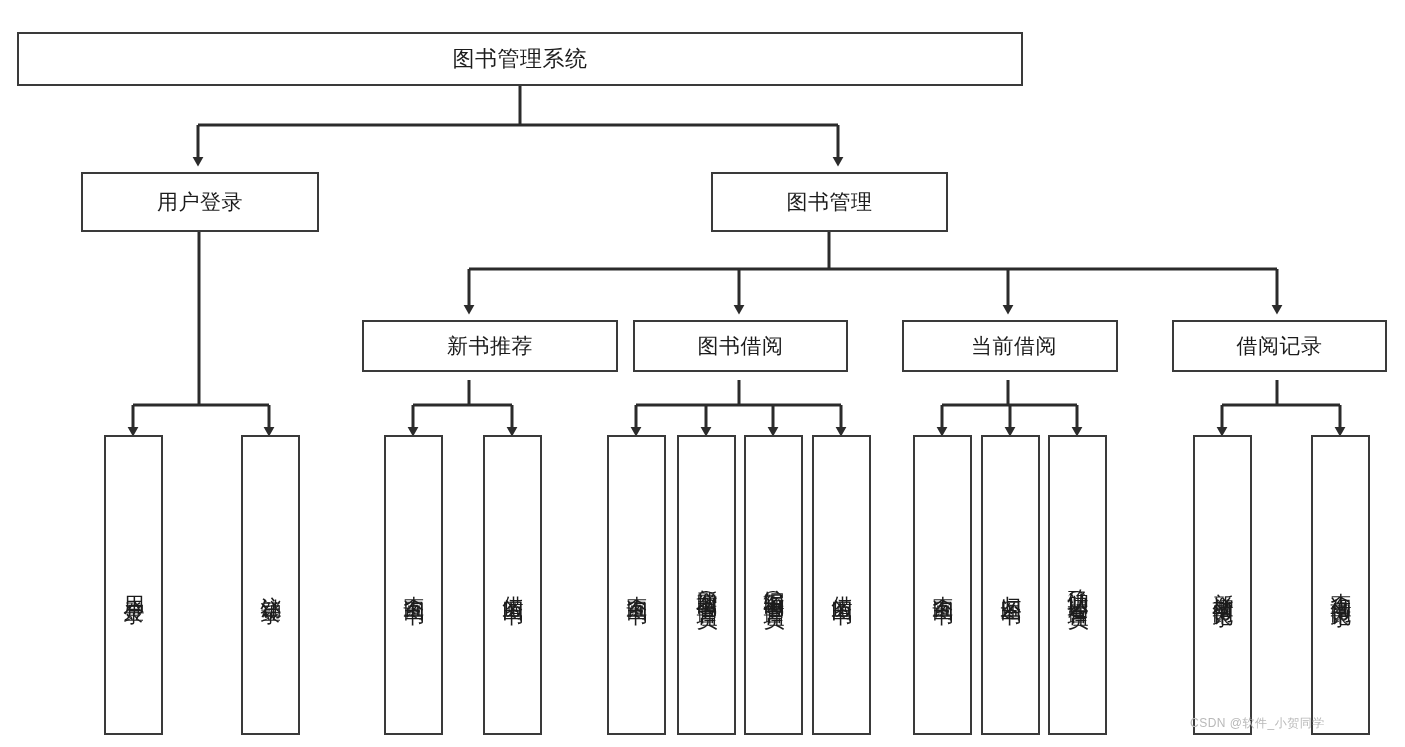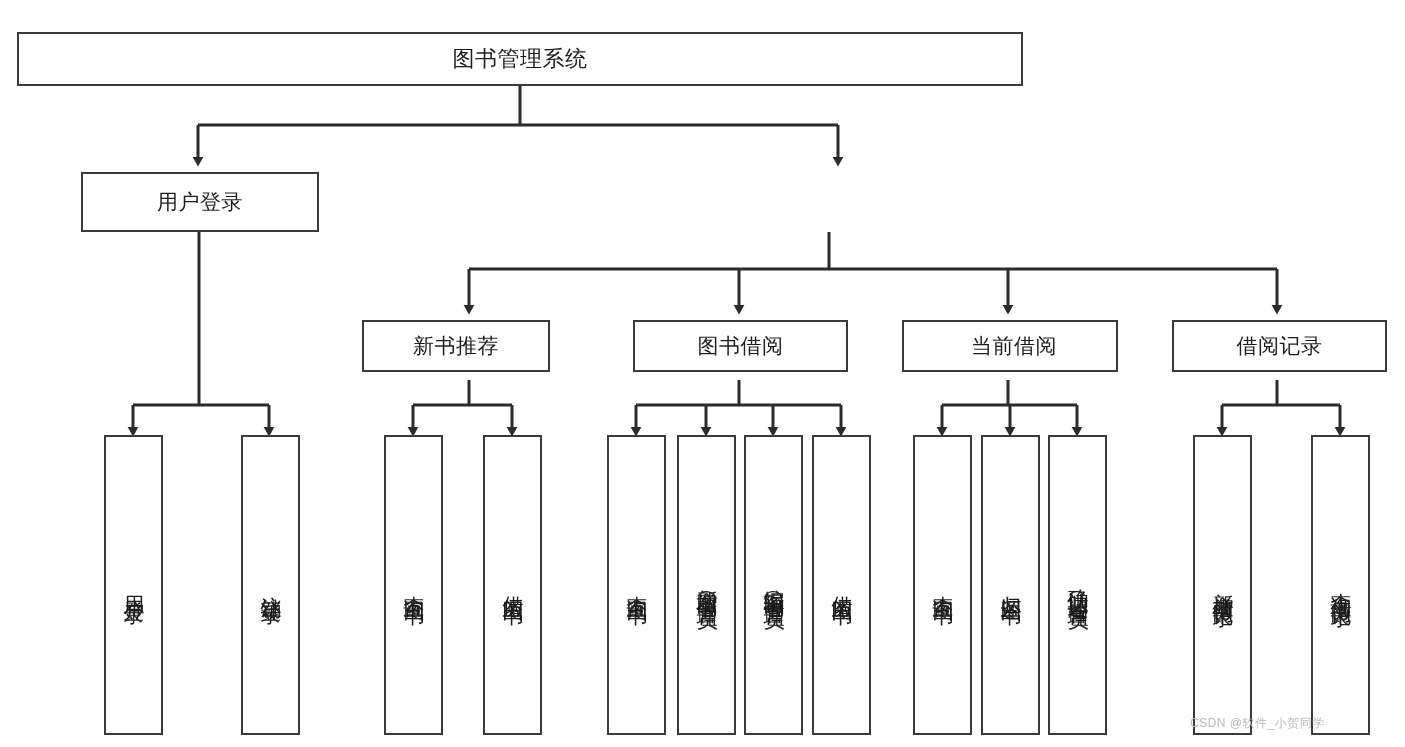--- a/index.html
+++ b/index.html
@@ -123,22 +123,25 @@
     </g>
   </svg>
 
   <div class="node horiz root" style="left:17px; top:13px; width:1006px; height:54px;margin-top:19px;">
     <span>图书管理系统</span>
   </div>
 
   <div class="node horiz" style="left:81px; top:172px; width:238px; height:60px;">
     <span>用户登录</span>
   </div>
+  <div class="node horiz" style="left:711px; top:172px; width:237px; height:60px;">
+    <span>图书管理</span>
+  </div>
 
-  <div class="node horiz" style="left:362px; top:320px; width:188px; height:52px;">
+  <div class="node horiz" style="left:362px; top:320px; width:256px; height:52px;">
     <span>新书推荐</span>
   </div>
   <div class="node horiz" style="left:633px; top:320px; width:215px; height:52px;">
     <span>图书借阅</span>
   </div>
   <div class="node horiz" style="left:902px; top:320px; width:216px; height:52px;padding-left:8px;">
     <span>当前借阅</span>
   </div>
   <div class="node horiz" style="left:1172px; top:320px; width:215px; height:52px;">
     <span>借阅记录</span>

